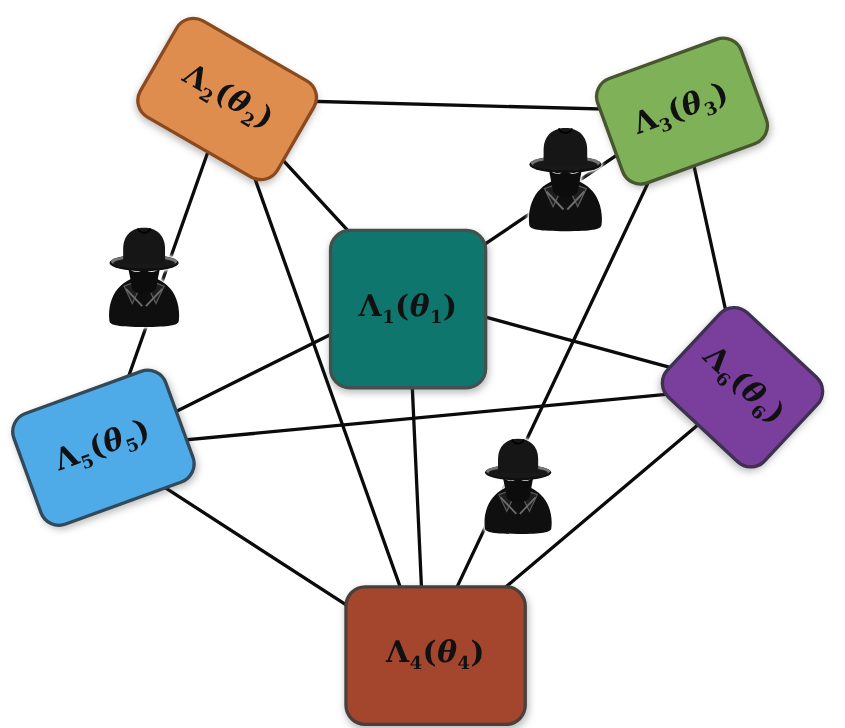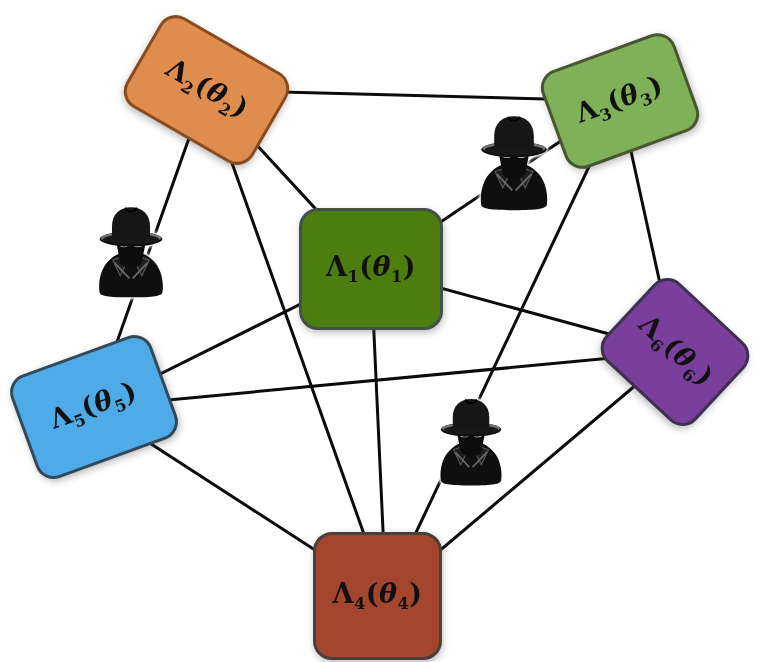--- a/index.html
+++ b/index.html
@@ -28,30 +28,30 @@
       <line x1="371" y1="269" x2="675" y2="352" stroke="#0b0b0b" stroke-width="3" stroke-linecap="round"></line>
       <line x1="206" y1="90" x2="620" y2="101" stroke="#0b0b0b" stroke-width="3" stroke-linecap="round"></line>
       <line x1="206" y1="90" x2="386" y2="596" stroke="#0b0b0b" stroke-width="3" stroke-linecap="round"></line>
       <line x1="206" y1="90" x2="94" y2="407" stroke="#0b0b0b" stroke-width="3" stroke-linecap="round"></line>
       <line x1="620" y1="101" x2="386" y2="596" stroke="#0b0b0b" stroke-width="3" stroke-linecap="round"></line>
       <line x1="620" y1="101" x2="675" y2="352" stroke="#0b0b0b" stroke-width="3" stroke-linecap="round"></line>
       <line x1="386" y1="596" x2="94" y2="407" stroke="#0b0b0b" stroke-width="3" stroke-linecap="round"></line>
       <line x1="386" y1="596" x2="675" y2="352" stroke="#0b0b0b" stroke-width="3" stroke-linecap="round"></line>
       <line x1="94" y1="407" x2="675" y2="352" stroke="#0b0b0b" stroke-width="3" stroke-linecap="round"></line>
     </svg>
-<div class="node" style="left: 299px; top: 208px; width: 144px; height: 122px; background: #4d7c0f; border-color: rgb(68, 80, 78); transform: rotate(0deg); border-radius: 19px;">
+<div class="node" style="left: 299px; top: 208px; width: 144px; height: 146px; background: #0f766e; border-color: rgb(68, 80, 78); transform: rotate(0deg); border-radius: 19px;">
       <span class="lab"><span>Λ</span><sub>1</sub><span>(</span><span class="th">θ</span><sub>1</sub><span>)</span></span>
     </div>
     <div class="node" style="left: 132.5px; top: 38px; width: 147px; height: 104px; background: rgb(222, 141, 79); border-color: rgb(138, 74, 29); transform: rotate(30deg);">
       <span class="lab"><span>Λ</span><sub>2</sub><span>(</span><span class="th">θ</span><sub>2</sub><span>)</span></span>
     </div>
     <div class="node" style="left: 549px; top: 49px; width: 142px; height: 104px; background: rgb(127, 177, 88); border-color: rgb(71, 86, 47); transform: rotate(-20deg);">
       <span class="lab"><span>Λ</span><sub>3</sub><span>(</span><span class="th">θ</span><sub>3</sub><span>)</span></span>
     </div>
-    <div class="node" style="left: 313px; top: 532px; width: 129px; height: 128px; background: rgb(164, 69, 46); border-color: rgb(74, 64, 59); transform: rotate(0deg);">
+    <div class="node" style="left: 313px; top: 532px; width: 166px; height: 128px; background: rgb(164, 69, 46); border-color: rgb(74, 64, 59); transform: rotate(0deg);">
       <span class="lab"><span>Λ</span><sub>4</sub><span>(</span><span class="th">θ</span><sub>4</sub><span>)</span></span>
     </div>
     <div class="node" style="left: 19px; top: 352px; width: 150px; height: 110px; background: rgb(79, 171, 232); border-color: rgb(50, 73, 90); transform: rotate(-20deg);">
       <span class="lab"><span>Λ</span><sub>5</sub><span>(</span><span class="th">θ</span><sub>5</sub><span>)</span></span>
     </div>
     <div class="node" style="left: 613px; top: 298px; width: 124px; height: 108px; background: rgb(122, 62, 157); border-color: rgb(62, 48, 80); transform: rotate(43deg);">
       <span class="lab"><span>Λ</span><sub>6</sub><span>(</span><span class="th">θ</span><sub>6</sub><span>)</span></span>
     </div>
     <svg class="spy" viewBox="0 0 100 116" style="left: 88px; top: 203px; width: 86px; height: 96px;">
       <g>

